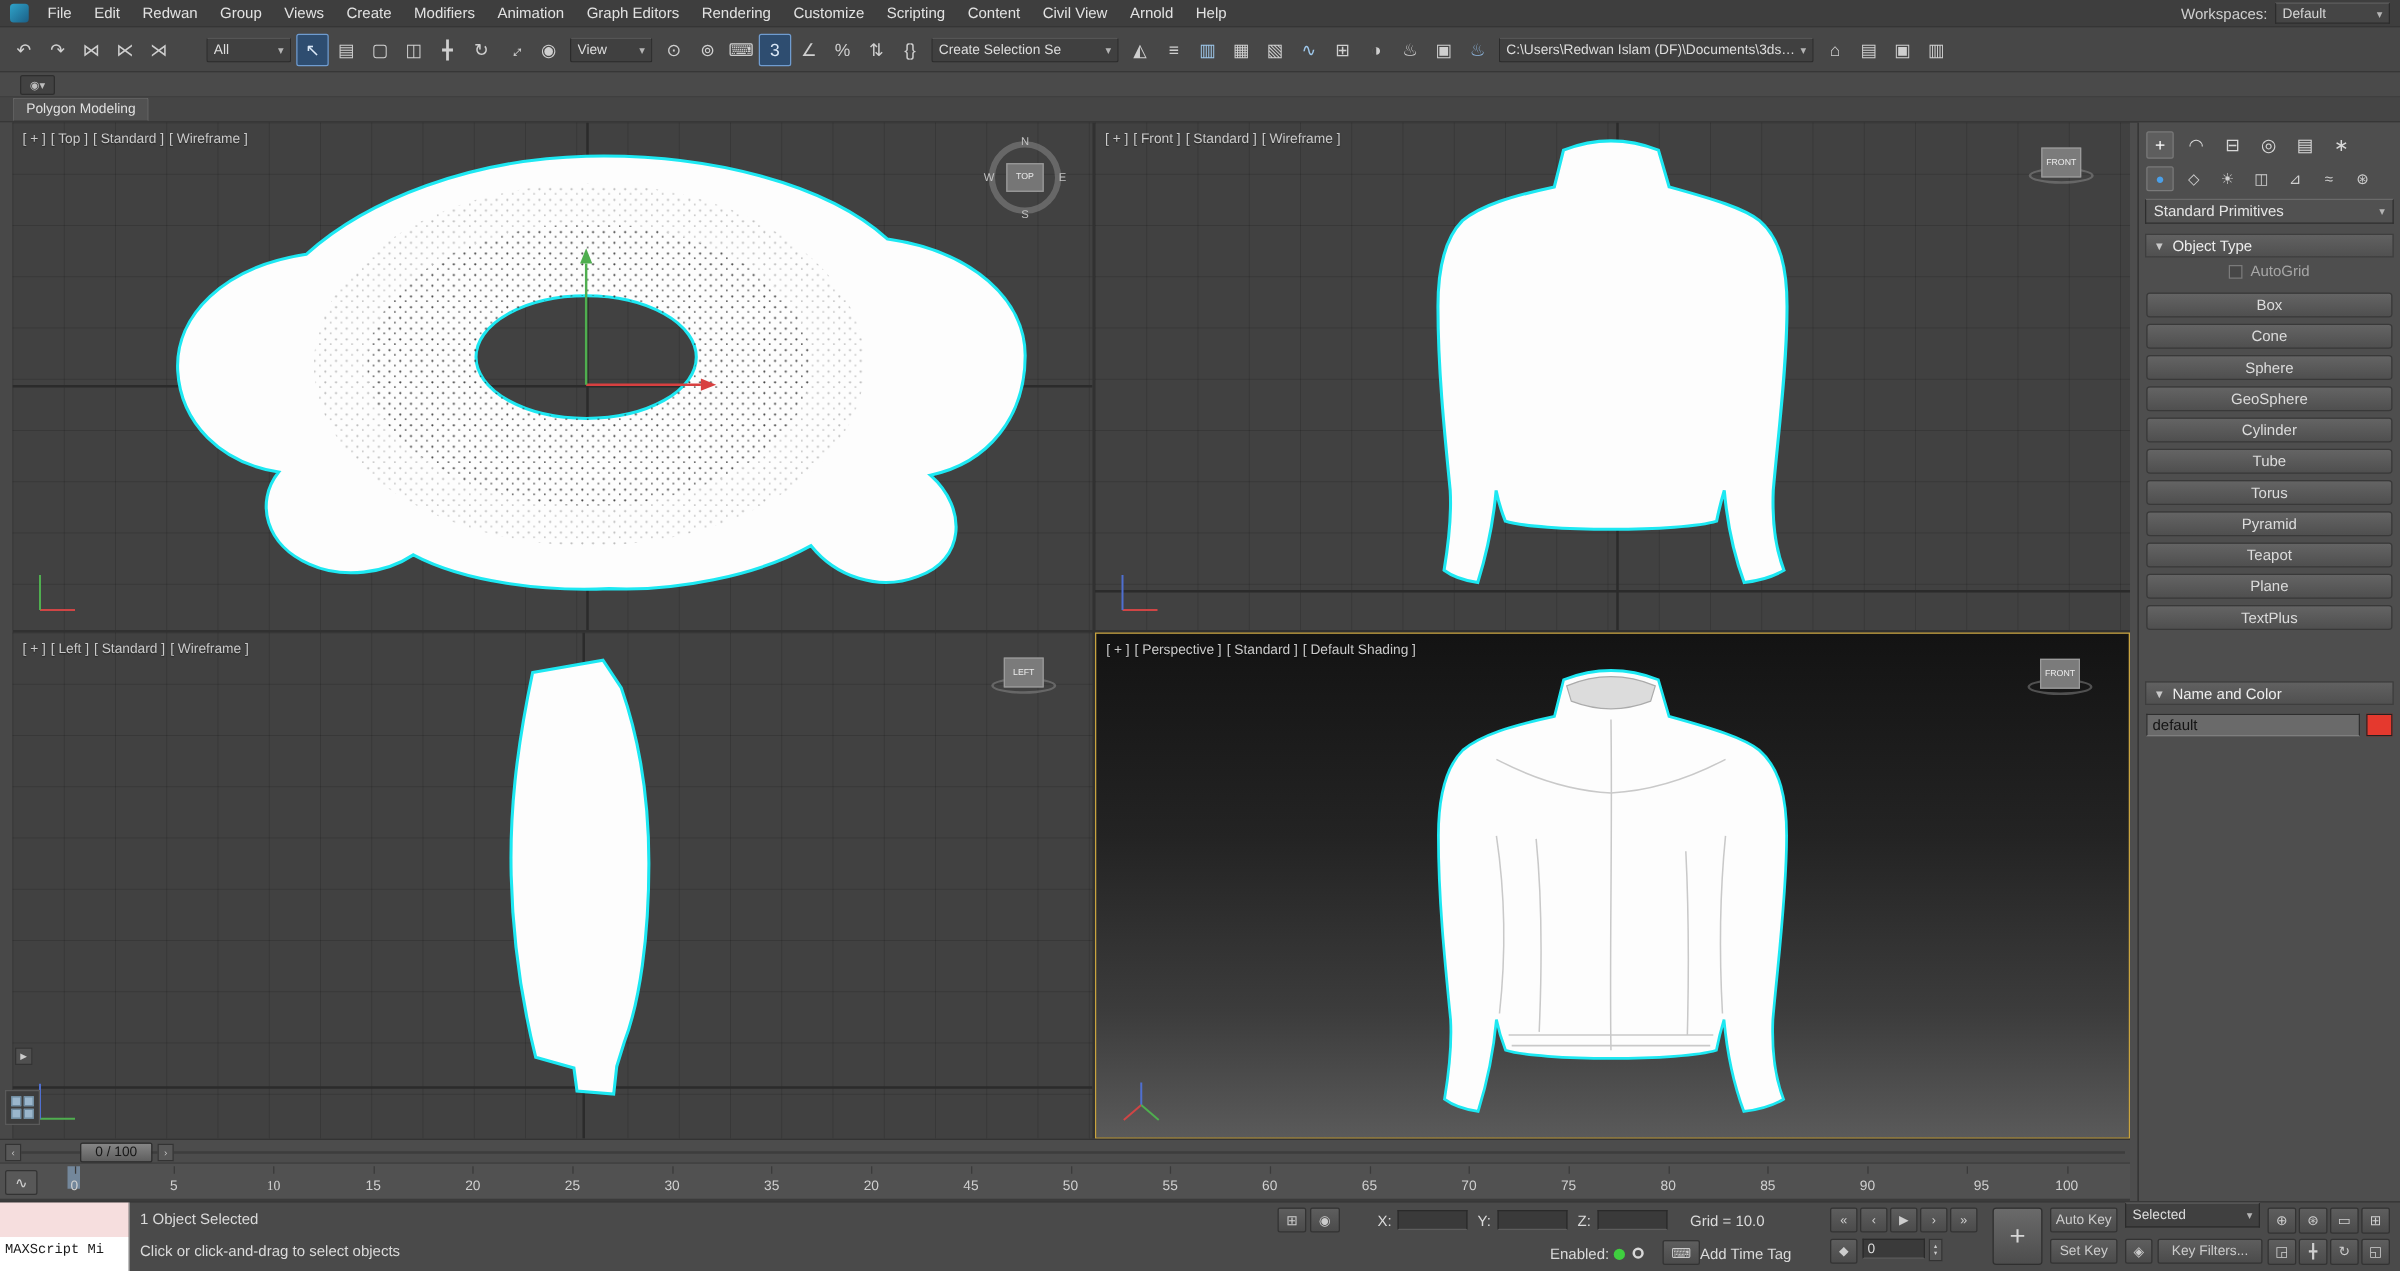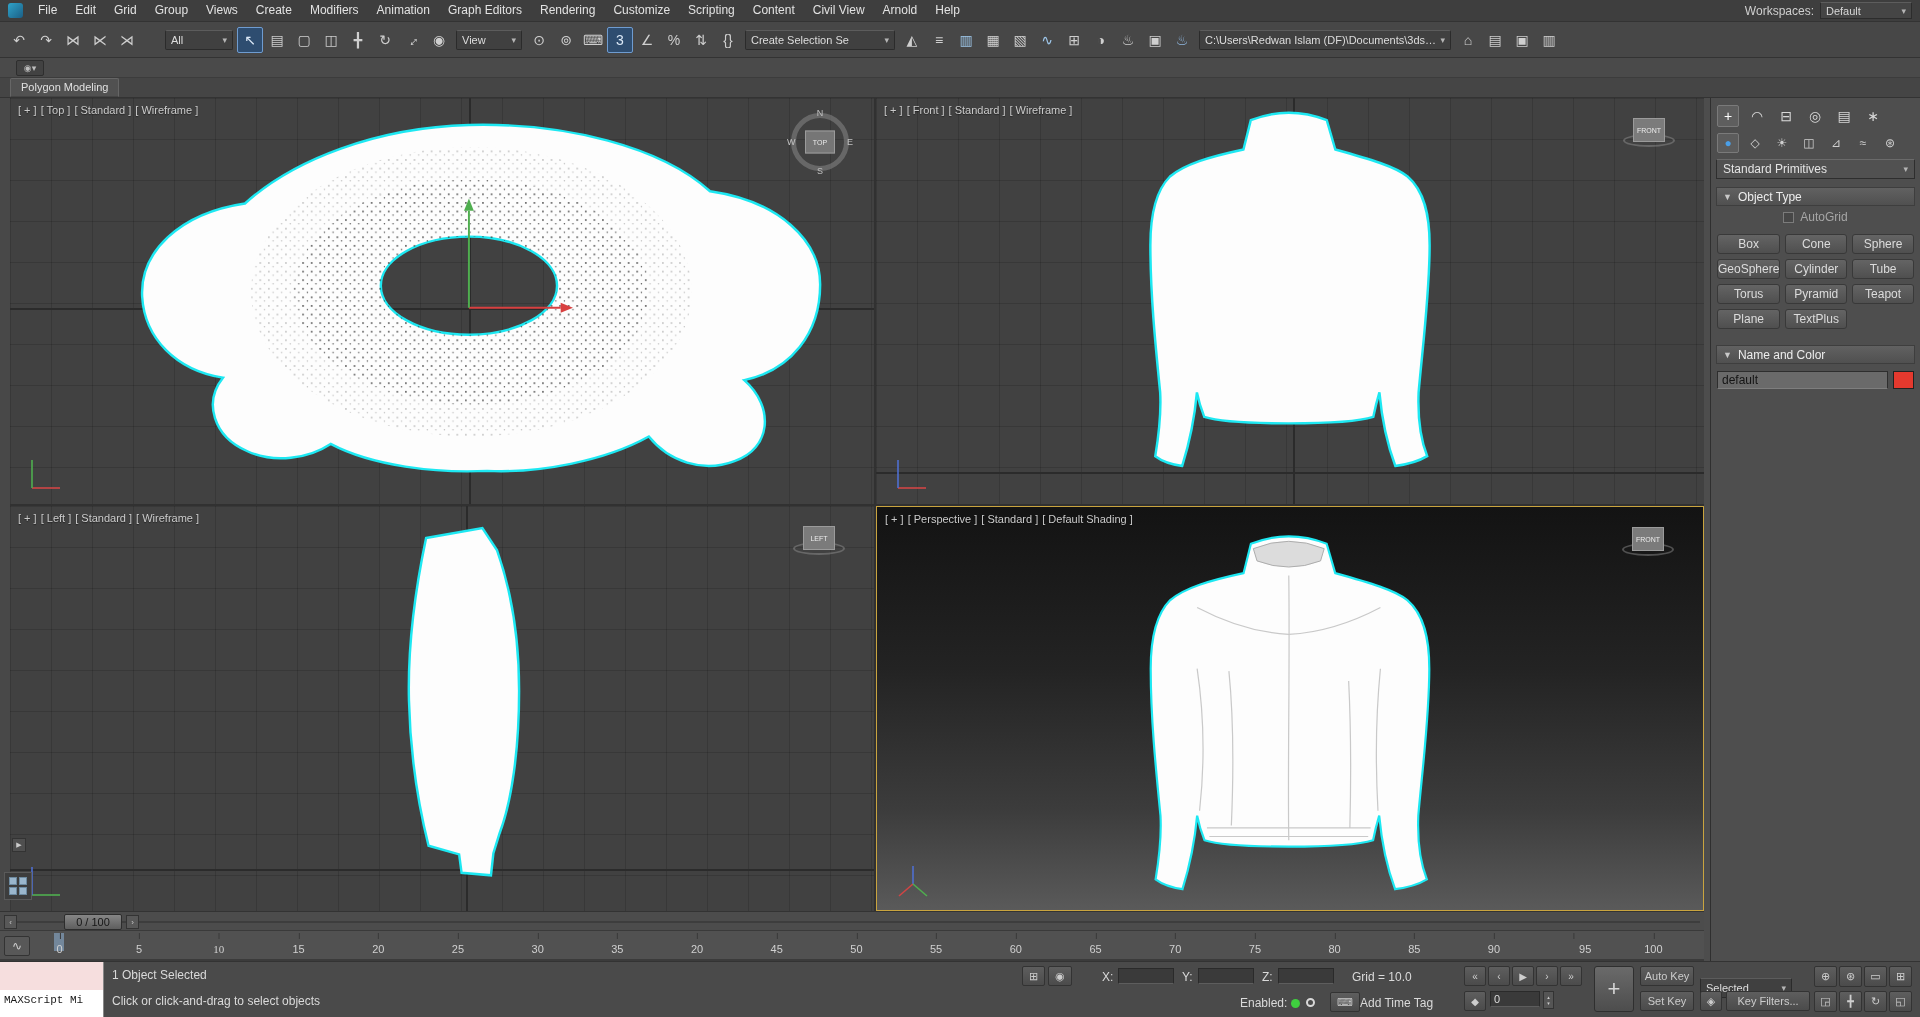--- a/index.html
+++ b/index.html
@@ -95,21 +95,21 @@
   .pcat{width:22px;height:20px;display:flex;align-items:center;justify-content:center;font-size:12px;
     color:#cfcfcf;border:1px solid transparent;border-radius:2px}
   .pcat.act{background:#5c5c5c;border-color:#7a7a7a}
   .pdd{height:20px;margin:4px 1px 0 1px;background:#515151;border:1px solid #2e2e2e;border-top-color:#6a6a6a;
     display:flex;align-items:center;justify-content:space-between;padding:0 6px;font-size:12px;color:#e4e4e4}
   .roll{height:19px;margin:8px 1px 0 1px;background:linear-gradient(#616161,#505050);
     border:1px solid #3e3e3e;display:flex;align-items:center;gap:6px;padding:0 6px;color:#ededed}
   .roll .tri{font-size:9px;color:#c9c9c9}
   #autogrid-row{height:22px;display:flex;align-items:center;justify-content:center;gap:6px;color:#a6a6a6}
   #autogrid-row .cb{width:11px;height:11px;background:#474747;border:1px solid #7b7b7b}
-  #pgrid{display:grid;grid-template-columns:1fr 1fr 1fr;gap:5px 5px;padding:6px 2px 0 2px}
+  #pgrid{display:grid;grid-template-columns:1fr;gap:5px 5px;padding:6px 2px 0 2px}
   .pbtn{height:20px;background:linear-gradient(#646464,#4f4f4f);border:1px solid #393939;border-radius:3px;
     color:#dcdcdc;display:flex;align-items:center;justify-content:center;font-size:12px}
   #name-row{display:flex;align-items:center;gap:5px;padding:7px 2px 0 2px}
   #name-field{flex:1;height:18px;background:#6a6a6a;border:1px solid #2e2e2e;border-bottom-color:#7e7e7e;
     color:#141414;font-size:12px;padding:0 4px;font-family:"Liberation Sans",sans-serif}
   #color-swatch{width:21px;height:18px;background:var(--swatch,#e5392e);border:1px solid #222}
   
   #timeslider{position:absolute;left:0;top:911px;width:1704px;height:20px;background:#4c4c4c;
     border-top:1px solid #333;border-bottom:1px solid #3a3a3a}
   #timeslider .groove{position:absolute;left:4px;right:4px;top:9px;height:2px;background:#3d3d3d}
@@ -159,21 +159,21 @@
     justify-content:center;background:#555;border:1px solid #333;font-size:5px;color:#ccc;line-height:1.2}
 </style>
 </head>
 <body>
 
 <div id="menubar">
   <div id="app-logo"></div>
   <div id="menu-items" style="display:flex">
       <span class="menu-item">File</span>
       <span class="menu-item">Edit</span>
-      <span class="menu-item">Grid</span>
+      <span class="menu-item">Redwan</span>
       <span class="menu-item">Group</span>
       <span class="menu-item">Views</span>
       <span class="menu-item">Create</span>
       <span class="menu-item">Modifiers</span>
       <span class="menu-item">Animation</span>
       <span class="menu-item">Graph Editors</span>
       <span class="menu-item">Rendering</span>
       <span class="menu-item">Customize</span>
       <span class="menu-item">Scripting</span>
       <span class="menu-item">Content</span>
@@ -564,21 +564,21 @@
     </div>
   <div class="pbb" style="position:absolute;left:1464px;top:29px">◆</div>
   <input class="sb-field" style="left: 1490px; top: 29px; width: 50px;" value="0">
   <div class="spin" style="left:1543px;top:29px">
     <span>▴</span>
     <span>▾</span>
   </div>
 
   <div id="sb-bigkey">+</div>
   <div class="sbtn" style="left:1640px;top:4px;width:54px">Auto Key</div>
-  <div class="sdd" style="left:1700px;top:16px;width:92px">
+  <div class="sdd" style="left:1700px;top:0;width:108px">
     <span>Selected</span>
     <span class="caret">▾</span>
   </div>
   <div class="sbtn" style="left:1640px;top:29px;width:54px">Set Key</div>
   <div class="sbtn" style="left:1700px;top:29px;width:22px;padding:0">◈</div>
   <div class="sbtn" style="left:1726px;top:29px;width:84px">Key Filters...</div>
 
   <div id="nav1">
       <div class="nbtn">⊕</div>
       <div class="nbtn">⊛</div>

